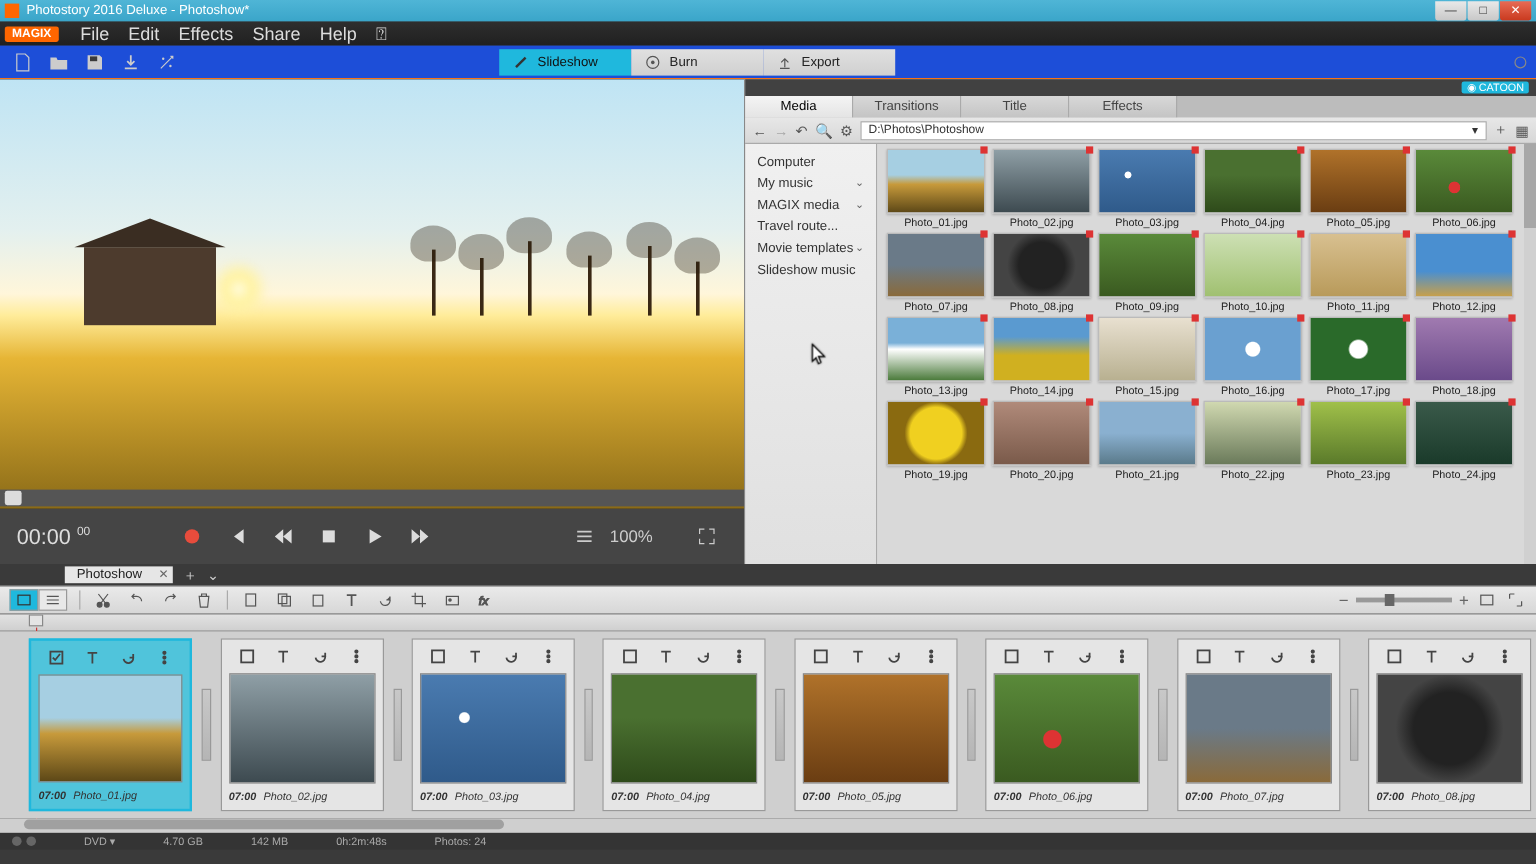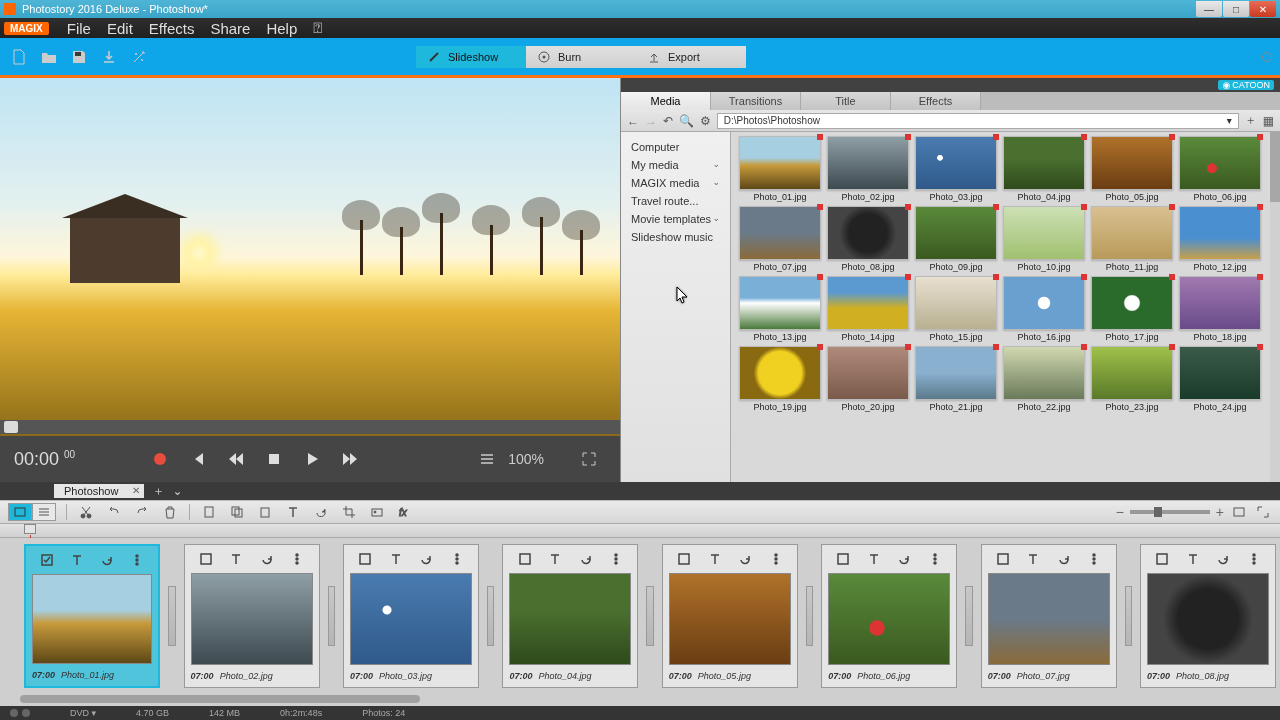--- a/index.html
+++ b/index.html
@@ -11,21 +11,21 @@
 .titlebar .win-controls { margin-left: auto; display: flex; }
 .titlebar .win-btn { width: 26px; height: 16px; margin-left: 1px; display:flex; align-items:center; justify-content:center; font-size: 10px; color:#333; background: linear-gradient(#e9e9e9,#c8c8c8); border-radius: 0 0 2px 2px; cursor:pointer; }
 .titlebar .win-btn.close { background: linear-gradient(#e86b55,#c93a1f); color:#fff; }
 
 
 .menubar { height: 20px; background: linear-gradient(#2e2e2e, #202020); display:flex; align-items:center; padding-left: 4px; }
 .menubar .logo { background: #f60; color:#fff; font-weight:bold; font-size:10px; padding:1px 6px; border-radius:2px; margin-right:10px; }
 .menubar .menu-item { color:#ddd; font-size:15px; padding: 2px 8px; cursor:pointer; }
 
 
-.toolbar { height: 40px; background: #0ea5e9; display:flex; align-items:center; padding: 0 8px; border-bottom: 3px solid #f97316; }
+.toolbar { height: 28px; background: #1d4ed8; display:flex; align-items:center; padding: 0 8px; border-bottom: 1px solid #f97316; }
 .tool-icon { width:22px; height:22px; margin-right: 8px; display:flex; align-items:center; justify-content:center; cursor:pointer; }
 .tool-icon svg { width:16px; height:16px; fill:#ccc; }
 .mode-tabs { margin-left: auto; margin-right: auto; display:flex; }
 .mode-tab { width: 110px; height: 22px; display:flex; align-items:center; gap:8px; padding: 0 12px; font-size: 11px; color:#222; background: linear-gradient(#e0e0e0,#d0d0d0); cursor:pointer; }
 .mode-tab.active { background: #1fb8dd; color:#111; }
 .mode-tab .ico { width:12px; height:12px; }
 .toolbar .settings-dot { margin-left:auto; width:10px; height:10px; border:1px solid #888; border-radius:50%; cursor:pointer; }
 
 
 .upper { display:flex; height: 404px; }
@@ -312,21 +312,21 @@
         </div>
       <span class="nav-icon">＋</span>
       <span class="nav-icon">▦</span>
     </div>
     <div class="media-body">
       <div class="media-tree">
         <div class="tree-item">
             <span>Computer</span>
           </div>
         <div class="tree-item">
-            <span>My media</span>
+            <span>My music</span>
             <span class="chev">⌄</span>
           </div>
         <div class="tree-item">
             <span>MAGIX media</span>
             <span class="chev">⌄</span>
           </div>
         <div class="tree-item">
             <span>Travel route...</span>
           </div>
         <div class="tree-item">

